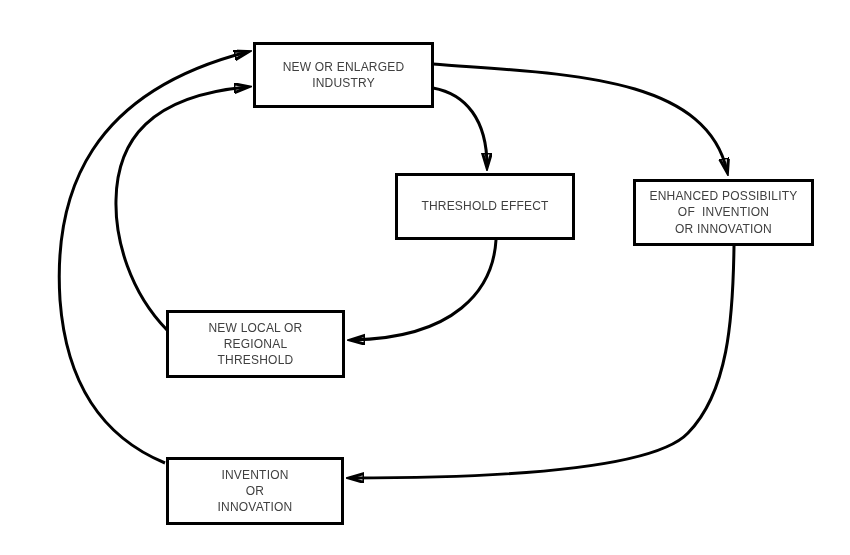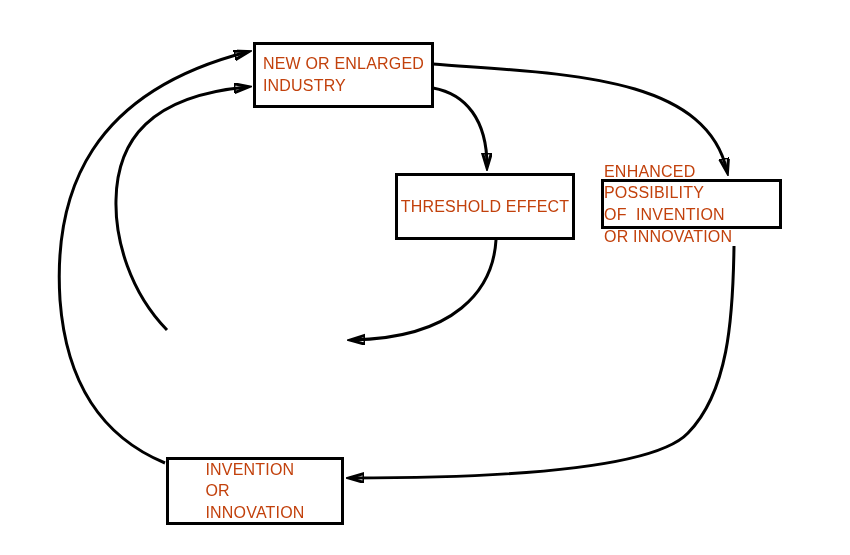--- a/index.html
+++ b/index.html
@@ -32,28 +32,29 @@
     position: absolute;
     box-sizing: border-box;
     border: 3px solid #000000;
     background: #ffffff;
     display: flex;
     align-items: center;
     justify-content: center;
   }
   .node .label {
     white-space: pre-wrap;
-    font-size: 16px;
+    text-align: center;
+    font-size: 12px;
     line-height: 1.35;
-    color: #c2410c;
+    color: #404040;
     letter-spacing: 0.2px;
   }
   .node-industry   { left: 253px; top: 42px;  width: 181px; height: 66px; }
   .node-multiplier { left: 395px; top: 173px; width: 180px; height: 67px; }
-  .node-enhanced   { left: 601px; top: 179px; width: 181px; height: 50px; }
+  .node-enhanced   { left: 633px; top: 179px; width: 181px; height: 67px; }
   .node-threshold  { left: 166px; top: 310px; width: 179px; height: 68px; }
   .node-invention  { left: 166px; top: 445px; width: 178px; height: 68px; margin-top: 12px; }
 </style>
 </head>
 <body>
 
 <div class="canvas">
 
   <svg class="edges-layer" width="850" height="555" viewBox="0 0 850 555" xmlns="http://www.w3.org/2000/svg">
     <defs>
@@ -83,20 +84,25 @@
   <div class="node node-multiplier">
     <span class="label">THRESHOLD EFFECT</span>
   </div>
 
   <div class="node node-enhanced">
     <span class="label">ENHANCED POSSIBILITY
 OF  INVENTION
 OR INNOVATION</span>
   </div>
 
+  <div class="node node-threshold">
+    <span class="label">NEW LOCAL OR
+REGIONAL
+THRESHOLD</span>
+  </div>
 
   <div class="node node-invention">
     <span class="label">INVENTION
 OR
 INNOVATION</span>
   </div>
 
 </div>
 
 </body></html>

